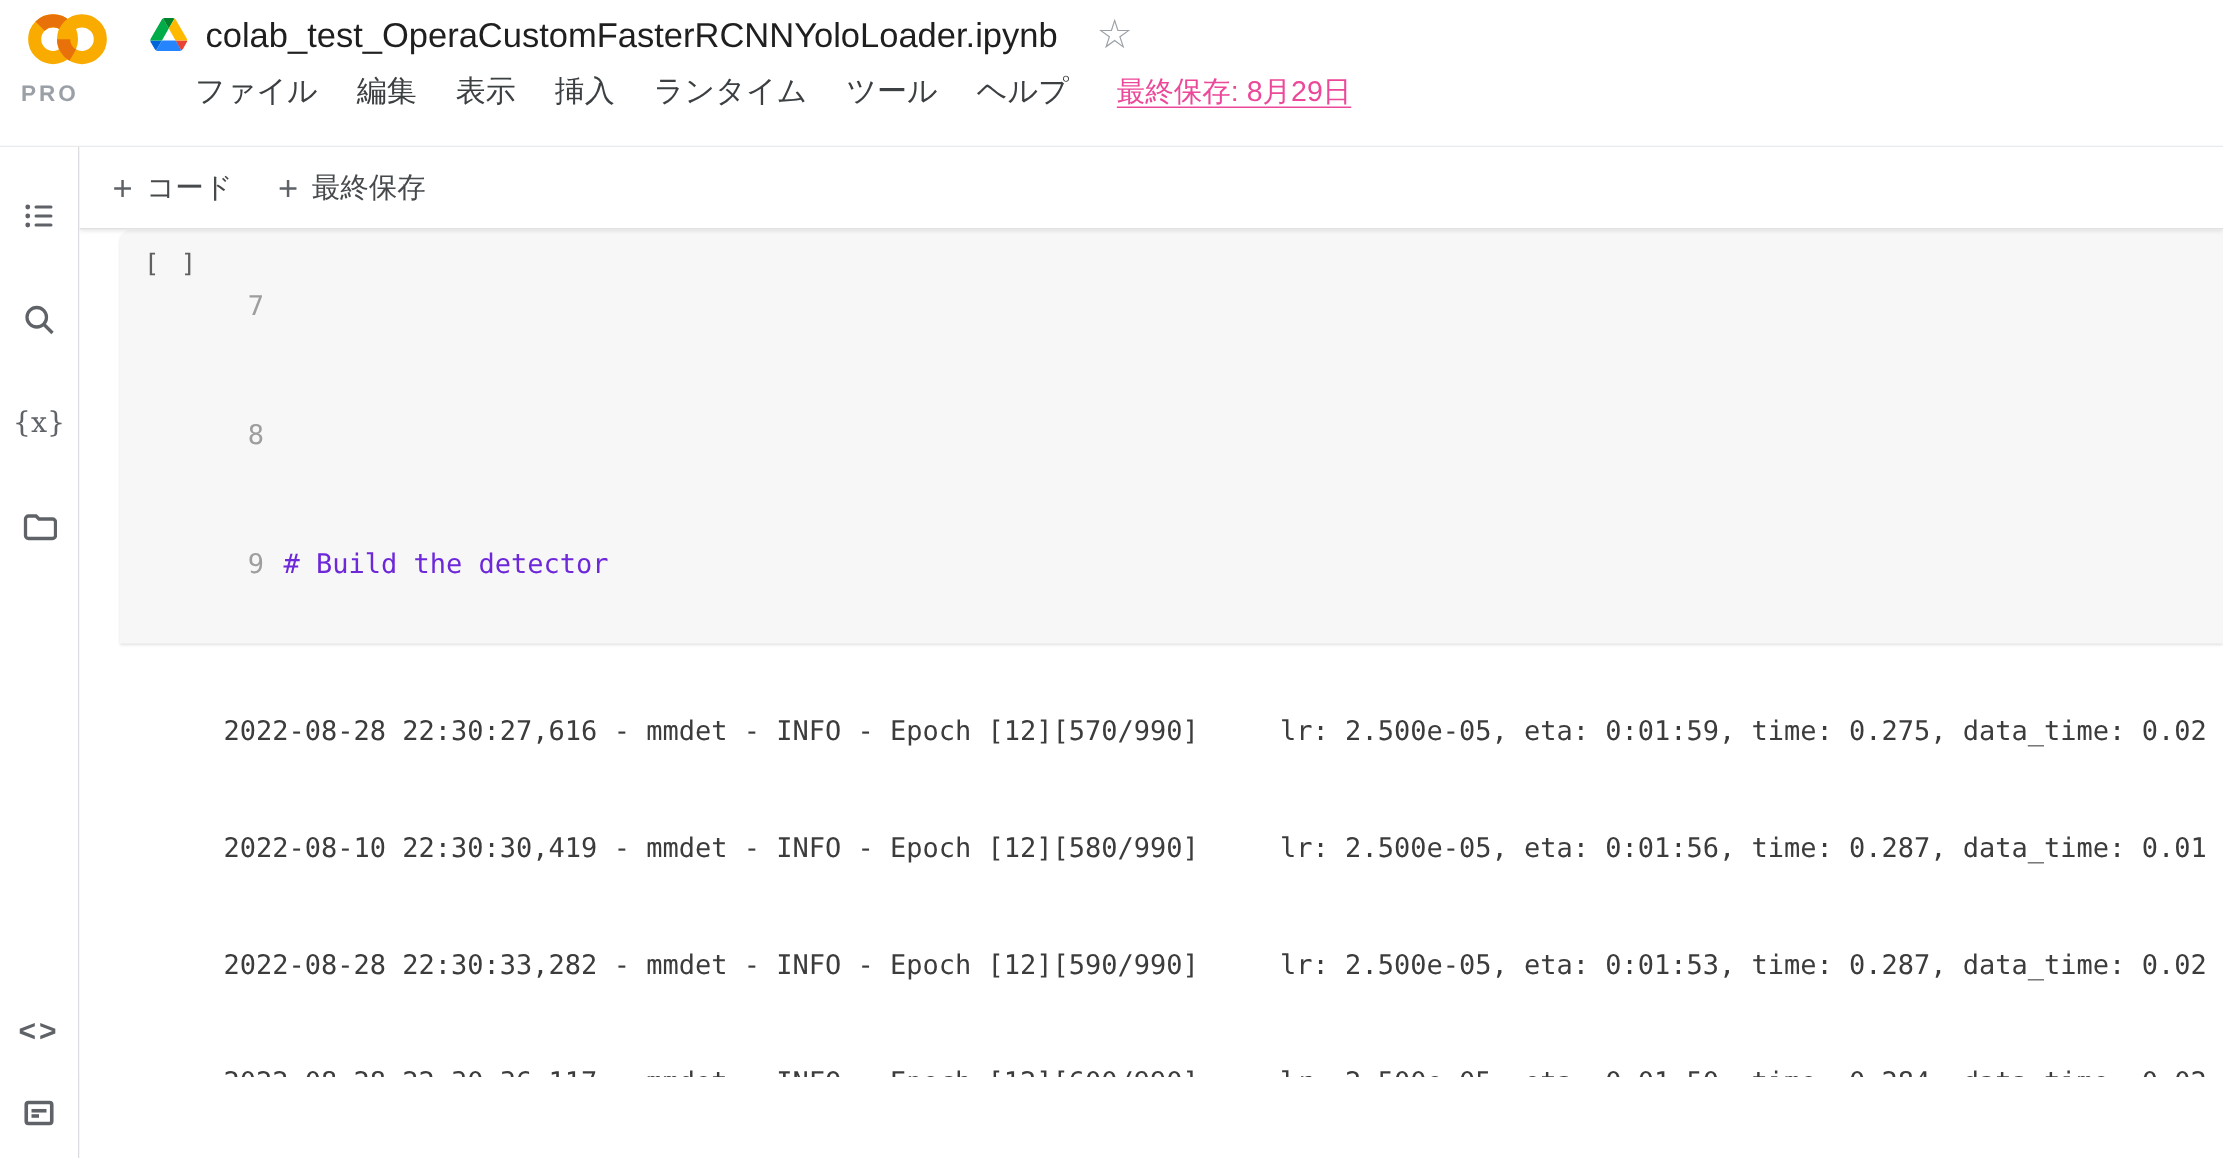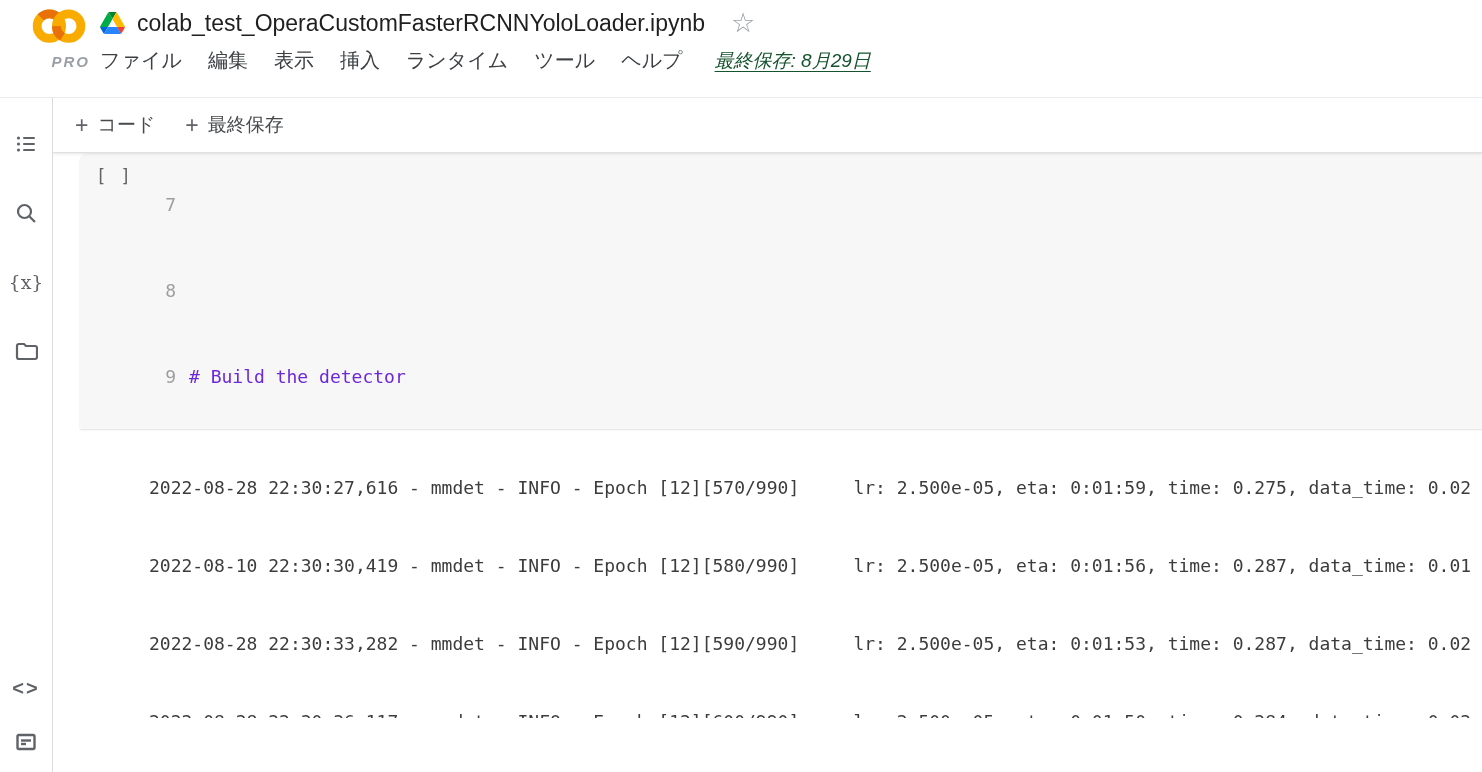--- a/index.html
+++ b/index.html
@@ -1,31 +1,31 @@
 <!DOCTYPE html>
 <html><head>
 <meta charset="utf-8">
 <style>
   * { margin:0; padding:0; box-sizing:border-box; }
   html,body { width:1482px; height:772px; overflow:hidden; background:#fff;
     font-family:"Liberation Sans","DejaVu Sans",sans-serif; }
 
   
   .header { height:97px; position:relative; background:#fff; }
-  .logo { position:absolute; left:14px; top:6px; width:76px; text-align:right; cursor:pointer;font-style:italic; }
+  .logo { position:absolute; left:14px; top:6px; width:76px; text-align:left; cursor:pointer; }
   .logo-sub { color:#9aa0a6; font-weight:bold; font-size:15px; letter-spacing:2px; margin-top:1px; }
   .head-right { margin-left:100px; padding-top:6px; }
   .title-row { display:flex; align-items:center; height:34px; }
   .drive-icon { width:25px; height:22px; margin-right:12px; }
   .nb-title { font-size:23px; color:#1f1f1f; }
   .star { font-size:27px; color:#9aa0a6; margin-left:26px; line-height:1; cursor:pointer; }
-  .menu-row { display:flex; align-items:center; margin-top:7px; font-size:20px; color:#3c4043; }
+  .menu-row { display:flex; align-items:center; margin-top:7px; font-size:20px; color:#3c4043;margin-left:30px; }
   .menu-item { margin-right:26px; cursor:pointer; }
-  .save-status { margin-left:6px; font-size:19px; color:#14532d; text-decoration:underline;
-    text-underline-offset:4px; cursor:pointer;font-style:italic; }
+  .save-status { margin-left:6px; font-size:19px; color:#ec4899; text-decoration:underline;
+    text-underline-offset:4px; cursor:pointer; }
 
   
   .main { display:flex; height:675px; border-top:1px solid #e8eaed; }
   .sidebar { width:53px; border-right:1px solid #dadce0; position:relative; flex:none; }
   .side-icon { width:28px; height:28px; margin:0 auto; display:flex; align-items:center;
     justify-content:center; color:#5f6368; cursor:pointer; }
   .side-icon.top { margin-top:41px; }
   .side-icon:first-child { margin-top:32px; }
   .side-abs { position:absolute; left:12px; }
   .vars-glyph { font-family:"DejaVu Serif",serif; font-size:19px; color:#5f6368; }

